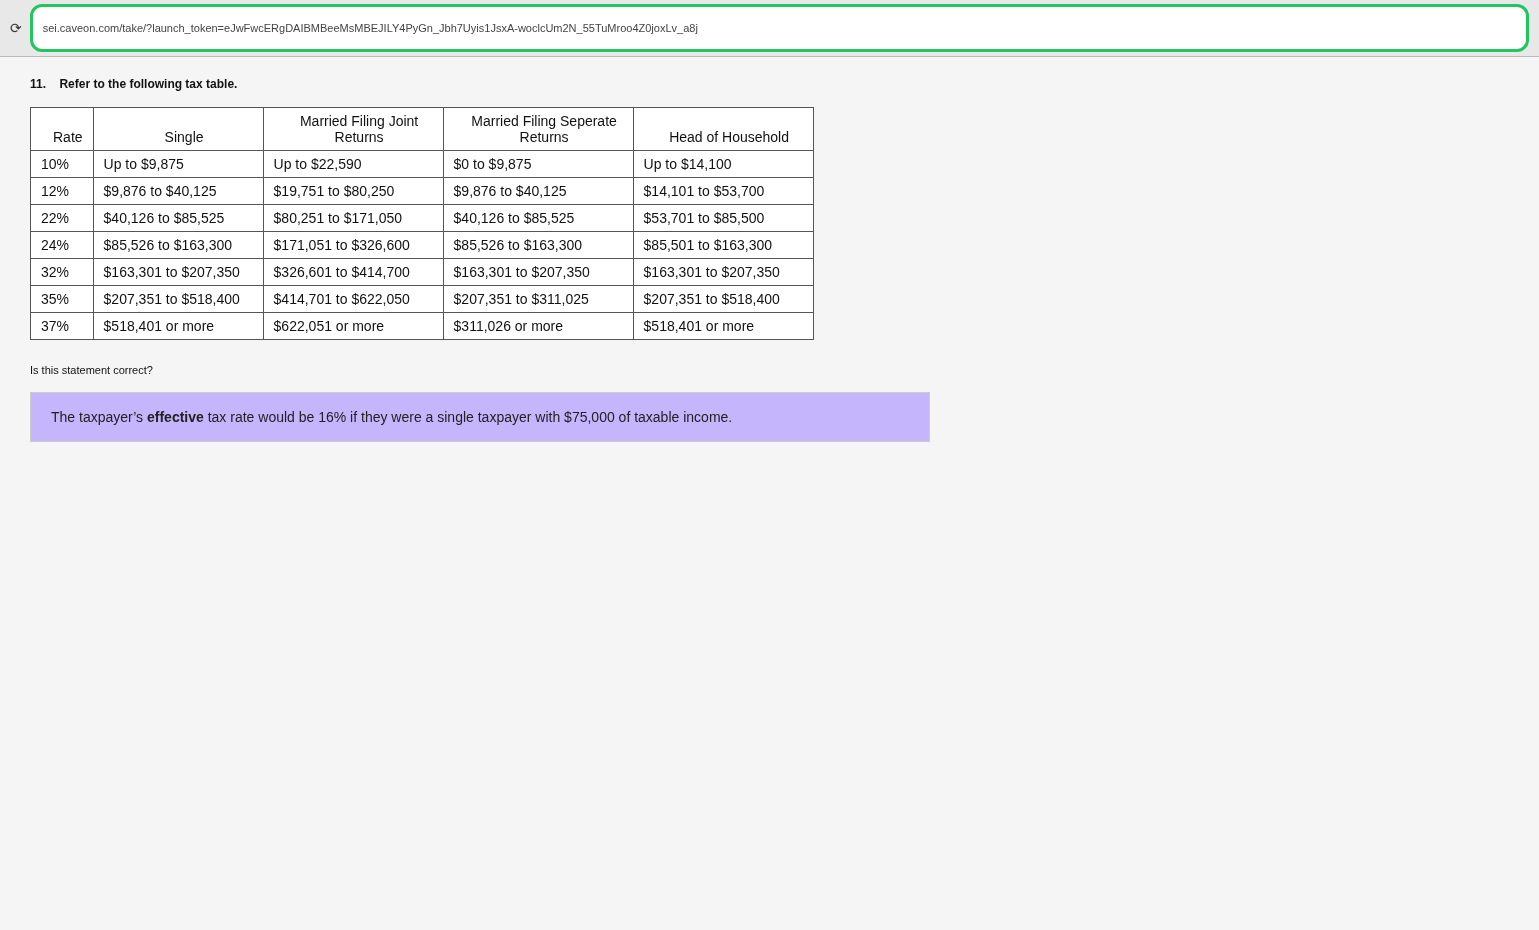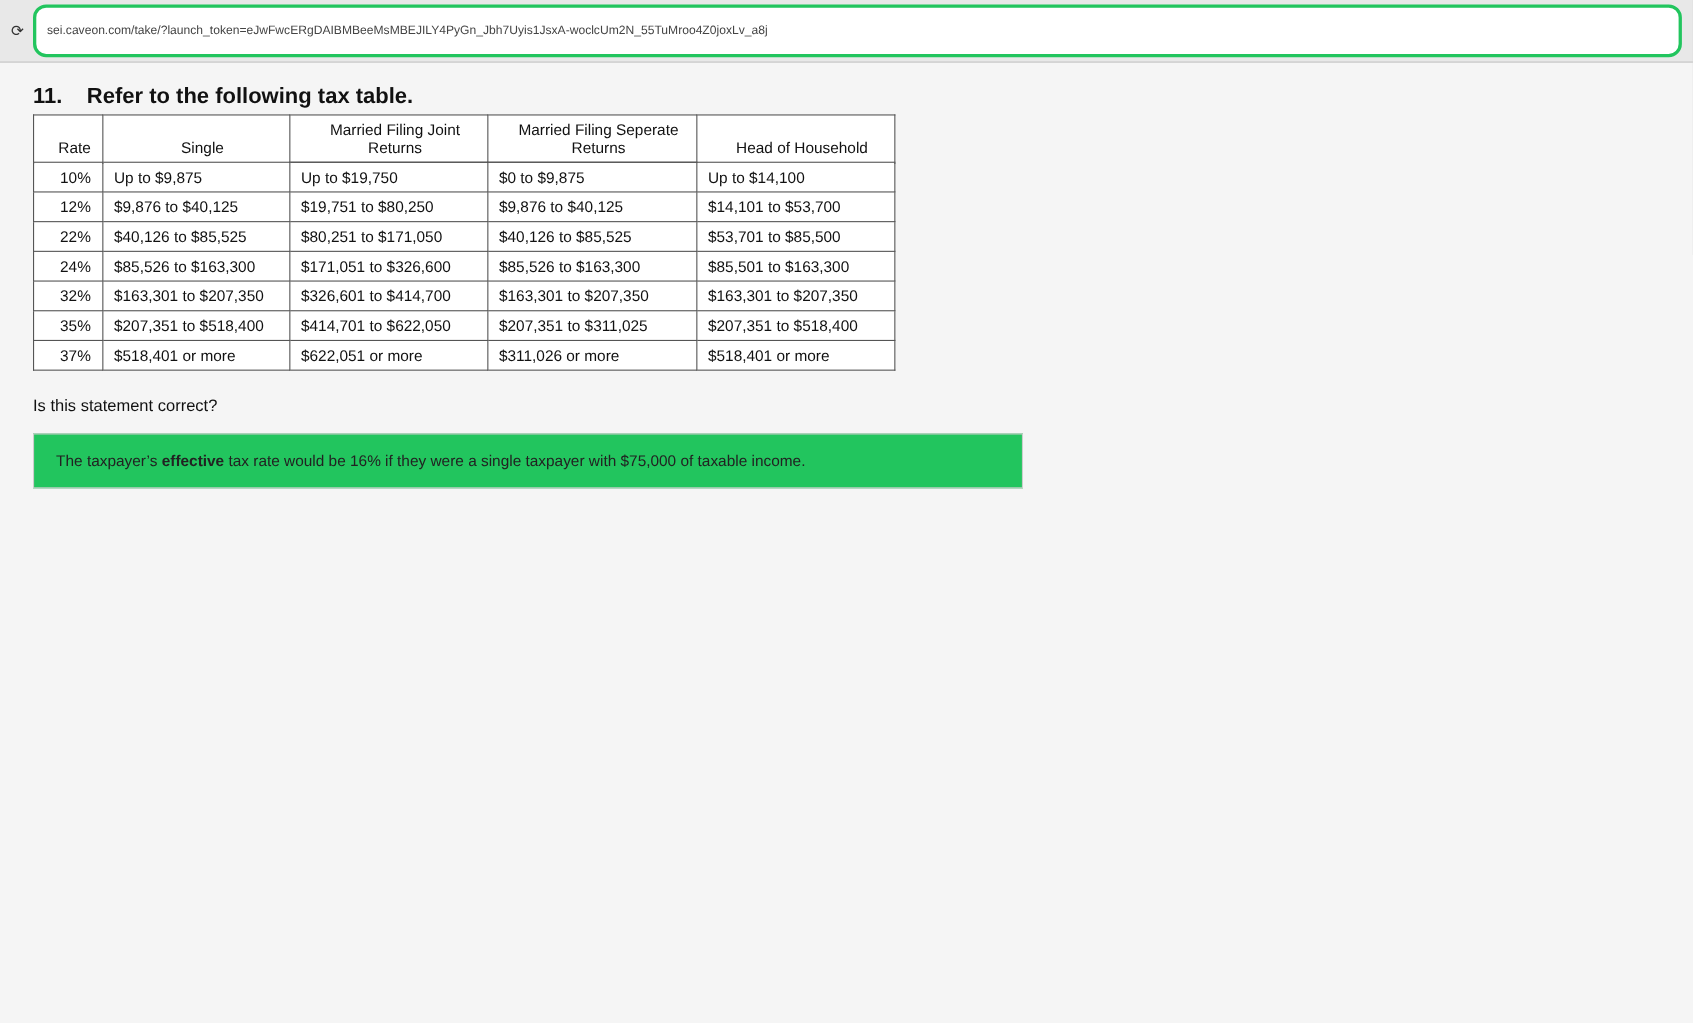--- a/index.html
+++ b/index.html
@@ -40,23 +40,23 @@
       text-overflow: ellipsis;
     }
 
     .page-content {
       background: #f5f5f5;
       min-height: 900px;
       padding: 20px 30px;
     }
 
     .question-number {
-      font-size: 20px;
+      font-size: 12px;
       font-weight: bold;
-      margin-bottom: 4px;
+      margin-bottom: 16px;
     }
 
     .tax-table-wrapper {
       margin-bottom: 24px;
     }
 
     table {
       border-collapse: collapse;
       background: #fff;
       font-size: 14px;
@@ -70,30 +70,30 @@
       white-space: nowrap;
     }
 
     table thead th {
       text-align: center;
       font-weight: normal;
       padding-left: 22px;
     }
 
     table tbody td:first-child {
-      text-align: right;
+      text-align: left;
     }
 
     .statement-label {
-      font-size: 15px;
+      font-size: 11px;
       margin-bottom: 16px;
     }
 
     .statement-box {
-      background: #22c55e;
+      background: #c4b5fd;
       border: 1px solid #ccc;
       padding: 16px 20px;
       margin-bottom: 28px;
       font-size: 14px;
       color: #222;
       max-width: 900px;
     }
 
     .statement-box strong {
       font-weight: bold;
@@ -147,21 +147,21 @@
           <th rowspan="2" style="vertical-align:bottom;min-width:180px">Head of Household</th>
         </tr>
         <tr>
           
         </tr>
       </thead>
       <tbody id="tax-table-body">
       <tr>
             <td>10%</td>
             <td>Up to $9,875</td>
-            <td>Up to $19,750</td>
+            <td>Up to $22,590</td>
             <td>$0 to $9,875</td>
             <td>Up to $14,100</td>
           </tr>
           <tr>
             <td>12%</td>
             <td>$9,876 to $40,125</td>
             <td>$19,751 to $80,250</td>
             <td>$9,876 to $40,125</td>
             <td>$14,101 to $53,700</td>
           </tr>

